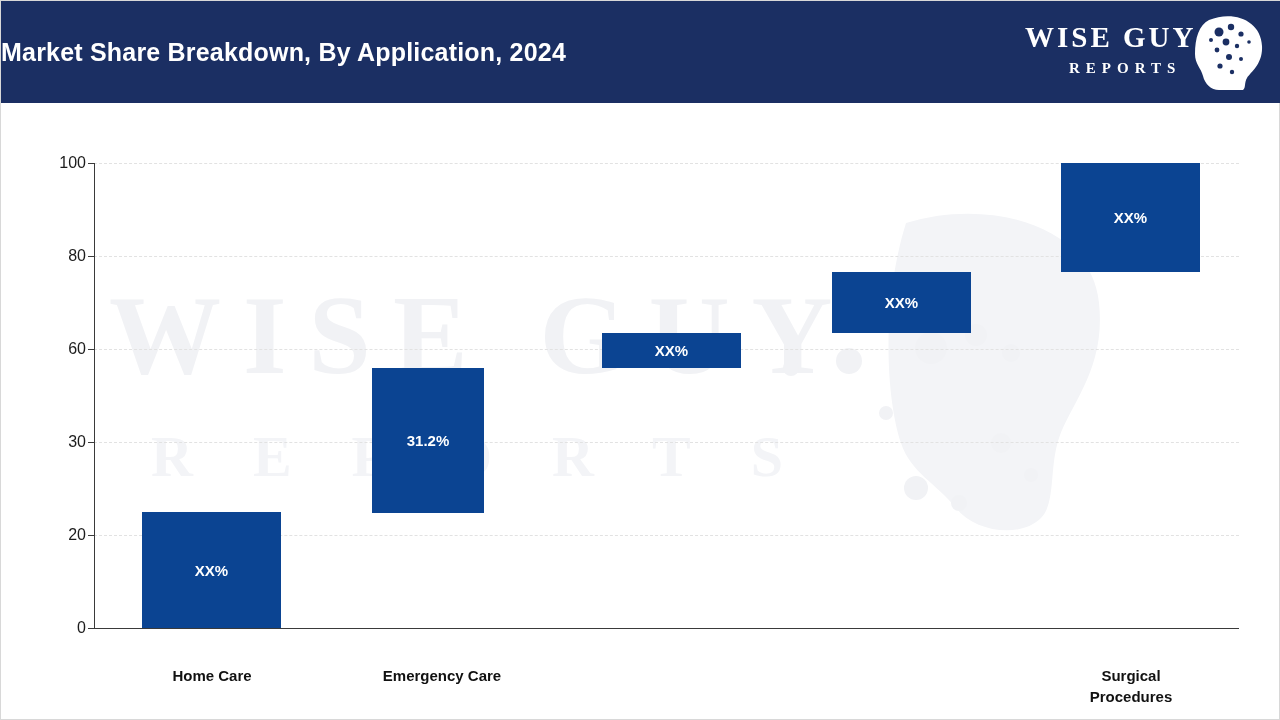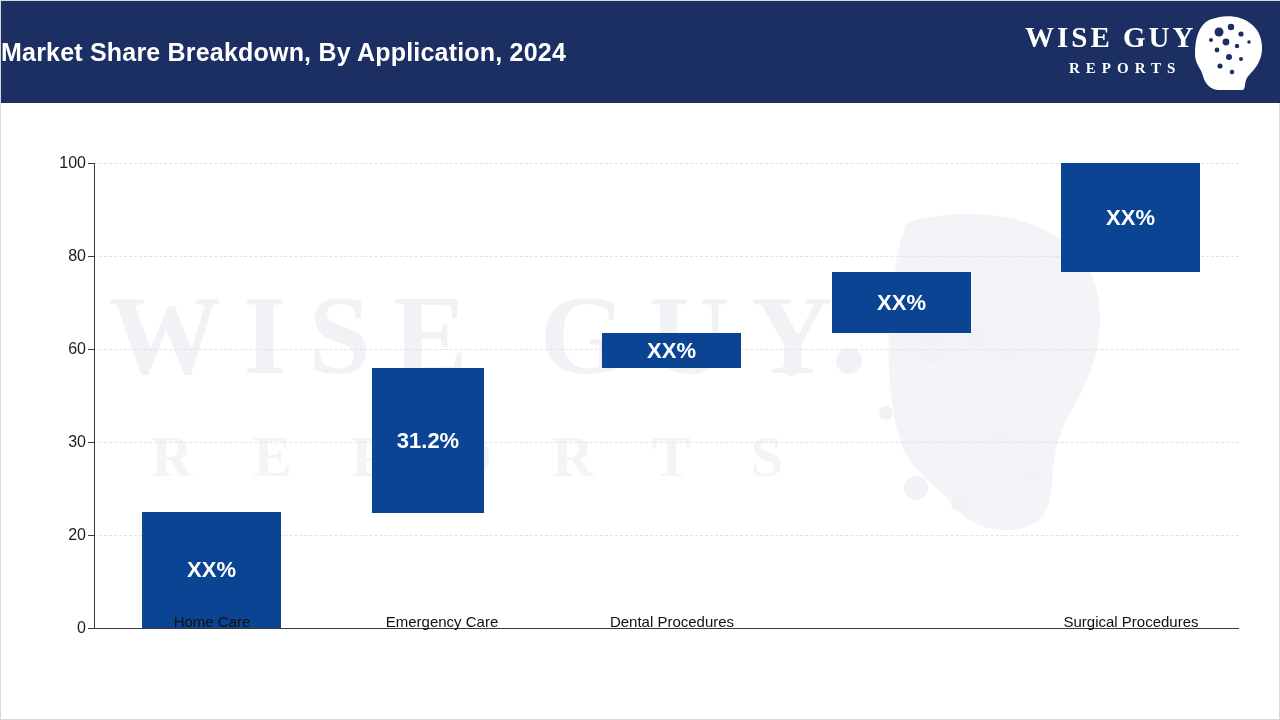--- a/index.html
+++ b/index.html
@@ -161,30 +161,30 @@
 
   .bar {
     position: absolute;
     background: #0b4492;
     display: flex;
     align-items: center;
     justify-content: center;
   }
   .bar-label {
     color: #ffffff;
-    font-size: 22px;
+    font-size: 15px;
     font-weight: bold;
     white-space: nowrap;
   }
   .cat-label {
     position: absolute;
-    top: 508px;
+    top: 562px;
     text-align: center;
     font-size: 15px;
-    font-weight: normal;
+    font-weight: bold;
     color: #111111;
     line-height: 21px;
   }
 </style>
 </head>
 <body>
 
 <div class="page">
 
   <div class="header">
@@ -284,18 +284,17 @@
 
       <div class="tickmark" style="top:60px;"></div>
       <div class="tickmark" style="top:153px;"></div>
       <div class="tickmark" style="top:246px;"></div>
       <div class="tickmark" style="top:339px;"></div>
       <div class="tickmark" style="top:432px;"></div>
       <div class="tickmark" style="top:525px;"></div>
 
       <div class="cat-label" style="left:111px; width:200px;">Home Care</div>
       <div class="cat-label" style="left:341px; width:200px;">Emergency Care</div>
-      <div class="cat-label" style="left:571px; width:200px;">Dental Procedures</div>
       <div class="cat-label" style="left:1060px; width:140px;">Surgical Procedures</div>
 
     </div>
   </div>
 </div>
 
 </body></html>

